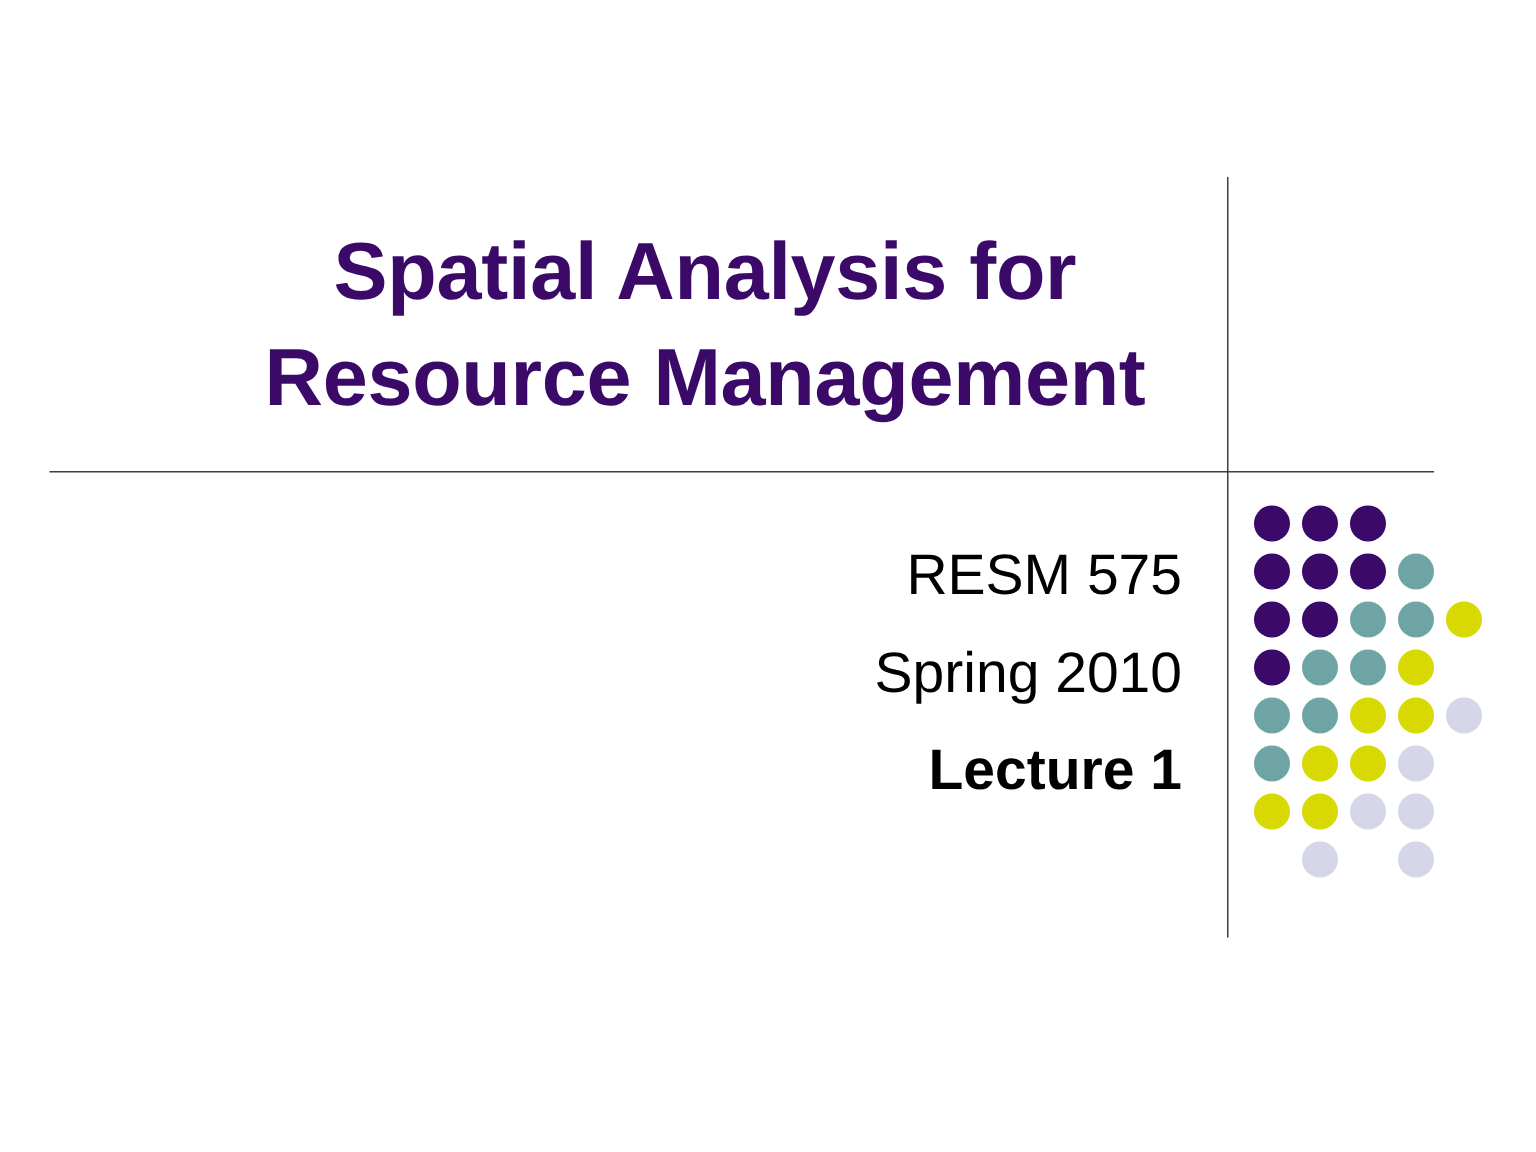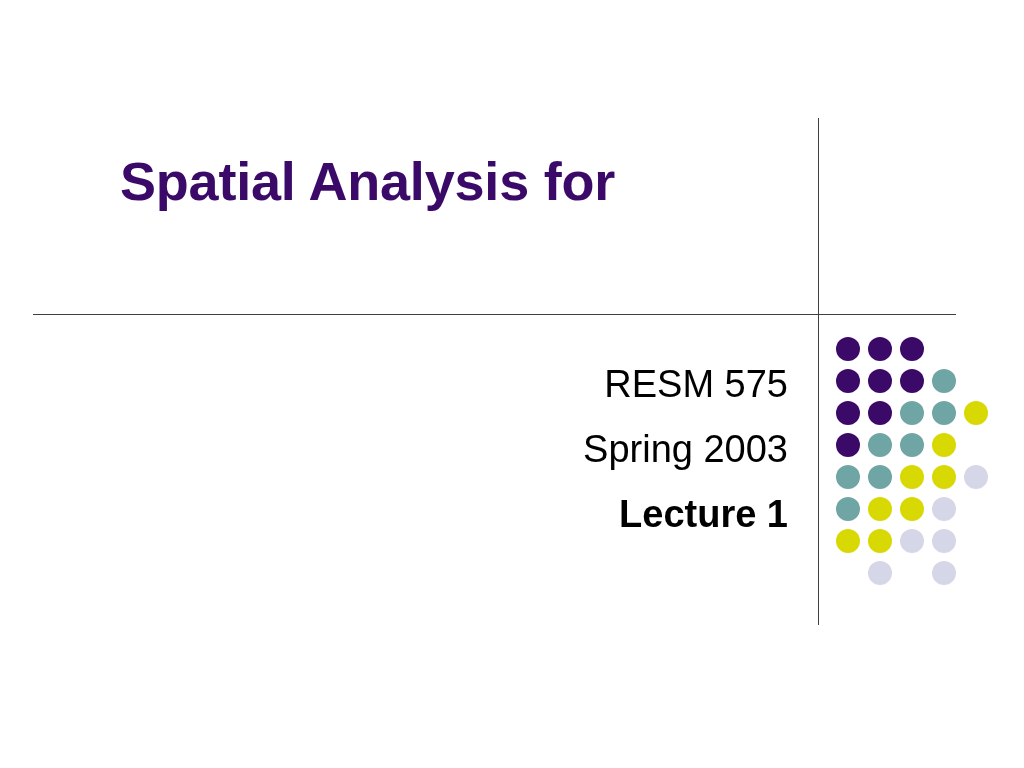--- a/index.html
+++ b/index.html
@@ -35,20 +35,21 @@
     height: 1px;
     background: #3f3f3f;
   }
 
   
   #title-block {
     position: absolute;
     left: 120px;
     top: 146px;
     width: 700px;
+    text-align: center;
   }
 
   .title-line {
     display: block;
     font-size: 54px;
     line-height: 71px;
     font-weight: bold;
     color: #3b0a69;
     letter-spacing: -0.2px;
     white-space: nowrap;
@@ -91,25 +92,26 @@
 </head>
 <body>
 
 <div id="slide" style="background: rgb(255, 255, 255);">
 
   <div id="horizontal-rule" style="background: rgb(63, 63, 63);"></div>
   <div id="vertical-rule" style="background: rgb(63, 63, 63);"></div>
 
   <div id="title-block">
     <span class="title-line" style="color: rgb(59, 10, 105);">Spatial Analysis for</span>
+    <span class="title-line" style="color: rgb(59, 10, 105);">Resource Management</span>
   </div>
 
   <div id="subtitle-block">
     <span class="subtitle-line" style="color: rgb(0, 0, 0);">RESM 575</span>
-    <span class="subtitle-line" style="color: rgb(0, 0, 0);">Spring 2003</span>
+    <span class="subtitle-line" style="color: rgb(0, 0, 0);">Spring 2010</span>
     <span class="subtitle-line" style="color: rgb(0, 0, 0); font-weight: bold;">Lecture 1</span>
   </div>
 
   <div id="dot-grid">
       <div class="dot" style="width: 24px; height: 24px; left: 0px; top: 0px; background: rgb(59, 10, 105);"></div>
       <div class="dot" style="width: 24px; height: 24px; left: 32px; top: 0px; background: rgb(59, 10, 105);"></div>
       <div class="dot" style="width: 24px; height: 24px; left: 64px; top: 0px; background: rgb(59, 10, 105);"></div>
       <div class="dot" style="width: 24px; height: 24px; left: 0px; top: 32px; background: rgb(59, 10, 105);"></div>
       <div class="dot" style="width: 24px; height: 24px; left: 32px; top: 32px; background: rgb(59, 10, 105);"></div>
       <div class="dot" style="width: 24px; height: 24px; left: 64px; top: 32px; background: rgb(59, 10, 105);"></div>

